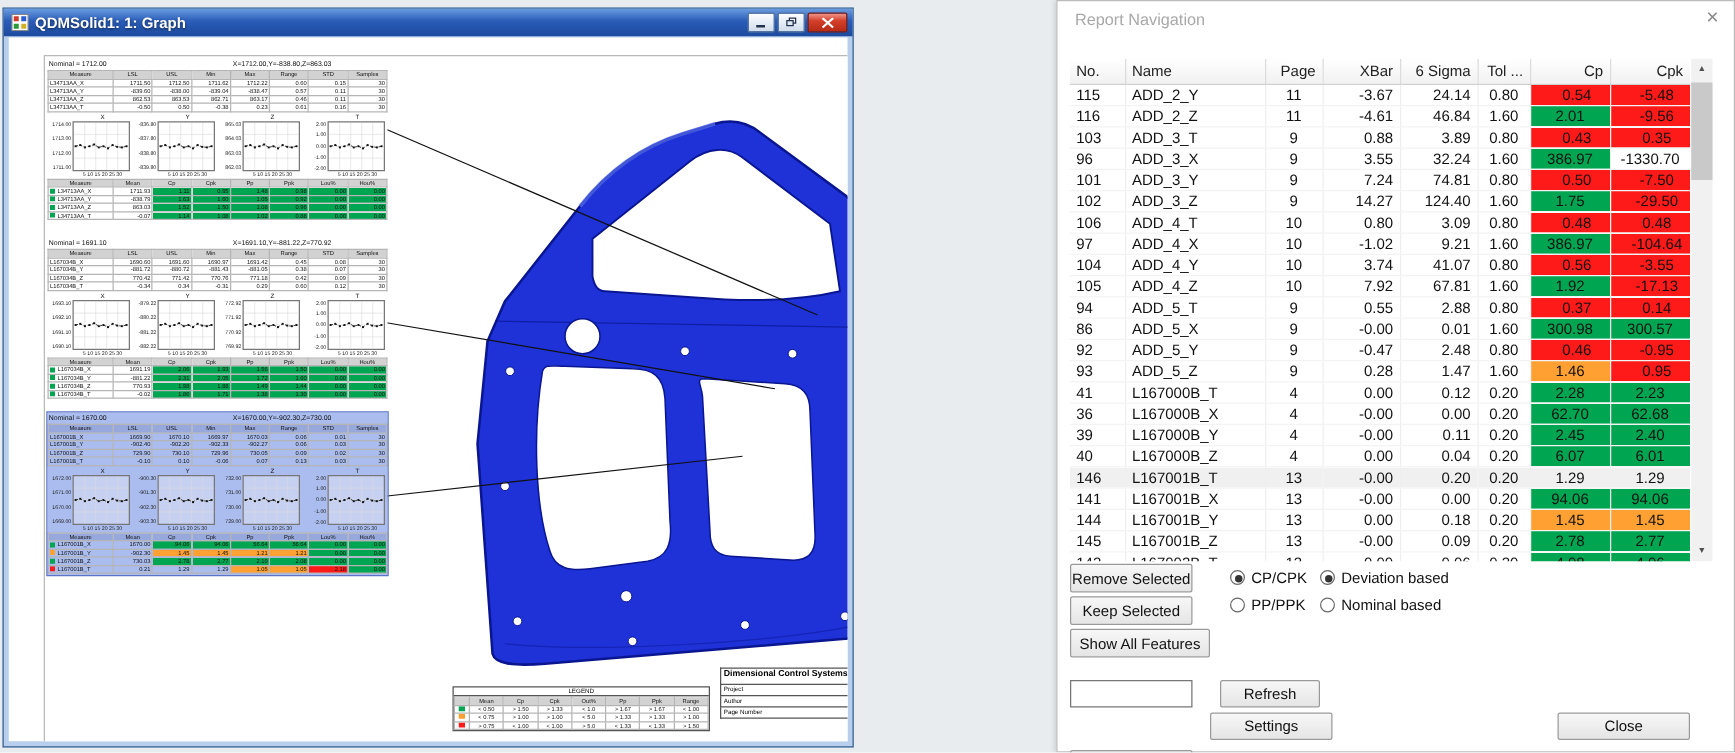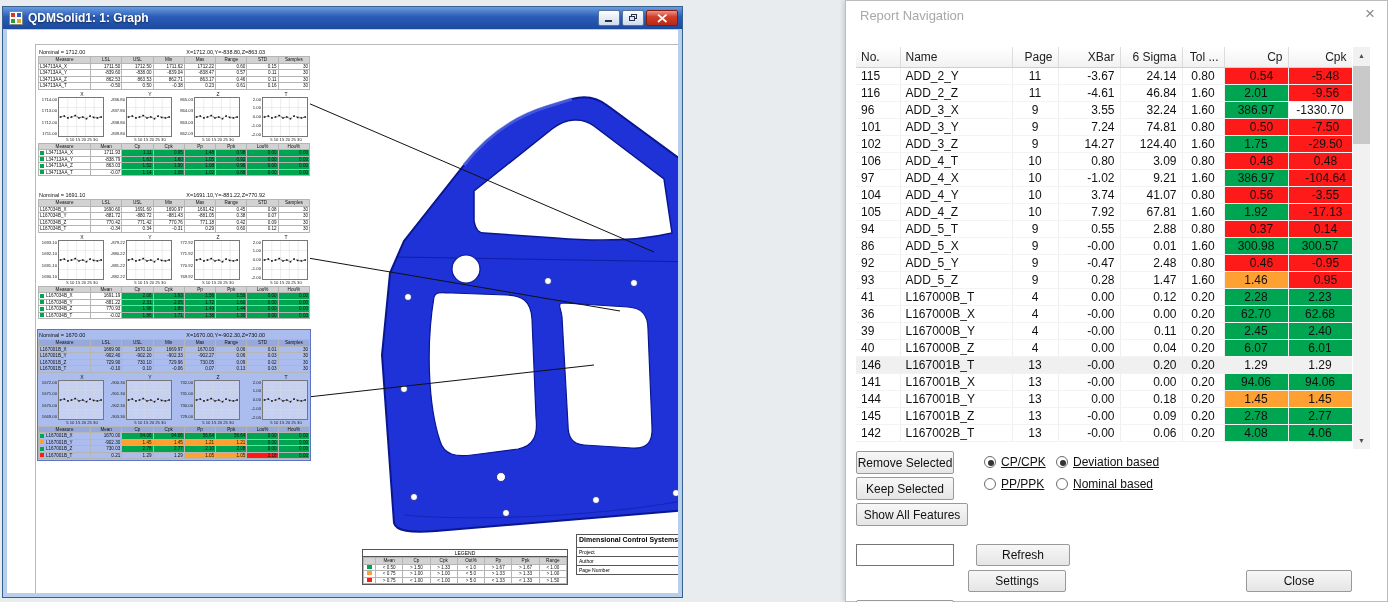--- a/index.html
+++ b/index.html
@@ -73,26 +73,26 @@
 td.bg-g { background:var(--g); } td.bg-r { background:var(--r);padding-left:16px; } td.bg-y { background:var(--y); }
 .vscroll { position:absolute; left:507px; top:46px; width:17px; height:402px; background:#f1f1f1; }
 .varrow { height:17px; line-height:17px; text-align:center; font-size:7px; color:#505050; }
 .varrow.down { position:absolute; bottom:0; width:100%; }
 .vtrack { position:absolute; top:17px; bottom:17px; left:0; right:0; }
 .vthumb { position:absolute; top:2px; left:0; width:17px; height:78px; background:#c9c9c9; }
 .btn { position:absolute; height:23px; font-size:12px; font-family:inherit; background:linear-gradient(#f7f7f7,#e5e5e5); border:1px solid #999; border-radius:2px; color:#111; cursor:pointer; }
 .b-remove { left:10px; top:450px; width:98px; }
 .b-keep { left:10px; top:476px; width:98px; }
 .b-show { left:10px; top:502px; width:112px; }
-.b-refresh { left:130px; top:543px; width:94px; height:22px; }
+.b-refresh { left:130px; top:543px; width:80px; height:22px; }
 .b-search { left:10px; top:599px; width:98px; height:34px; }
 .b-settings { left:122px; top:569px; width:98px; height:22px; }
 .b-close { left:400px; top:569px; width:106px; height:22px; }
 .search-input { position:absolute; left:10px; top:543px; width:98px; height:22px; border:1px solid #767676; padding:0 4px; font-size:12px; }
-.radio-row { position:absolute; display:flex; align-items:center; gap:5px; font-size:12px; color:#111; cursor:pointer;text-decoration:underline; }
+.radio-row { position:absolute; display:flex; align-items:center; gap:5px; font-size:12px; color:#111; cursor:pointer; }
 .rr-cpcpk { left:138px; top:454px; } .rr-ppppk { left:138px; top:476px; }
 .rr-dev { left:210px; top:454px; } .rr-nom { left:210px; top:476px; }
 .radio { width:12px; height:12px; border:1px solid #6a6a6a; border-radius:50%; background:#fff; position:relative; flex:none; }
 .radio.sel::after { content:""; position:absolute; left:3px; top:3px; width:6px; height:6px; border-radius:50%; background:#333; }
 </style>
 </head>
 <body>
 
 <div class="screen">
 
@@ -1111,20 +1111,30 @@
               <td class="c-no">116</td>
               <td class="c-name">ADD_2_Z</td>
               <td class="c-page">11</td>
               <td class="c-num">-4.61</td>
               <td class="c-num">46.84</td>
               <td class="c-tol">1.60</td>
               <td class="c-stat bg-g">2.01</td>
               <td class="c-stat bg-r">-9.56</td>
             </tr>
             <tr>
+              <td class="c-no">103</td>
+              <td class="c-name">ADD_3_T</td>
+              <td class="c-page">9</td>
+              <td class="c-num">0.88</td>
+              <td class="c-num">3.89</td>
+              <td class="c-tol">0.80</td>
+              <td class="c-stat bg-r">0.43</td>
+              <td class="c-stat bg-r">0.35</td>
+            </tr>
+            <tr>
               <td class="c-no">96</td>
               <td class="c-name">ADD_3_X</td>
               <td class="c-page">9</td>
               <td class="c-num">3.55</td>
               <td class="c-num">32.24</td>
               <td class="c-tol">1.60</td>
               <td class="c-stat bg-g">386.97</td>
               <td class="c-stat ">-1330.70</td>
             </tr>
             <tr>

